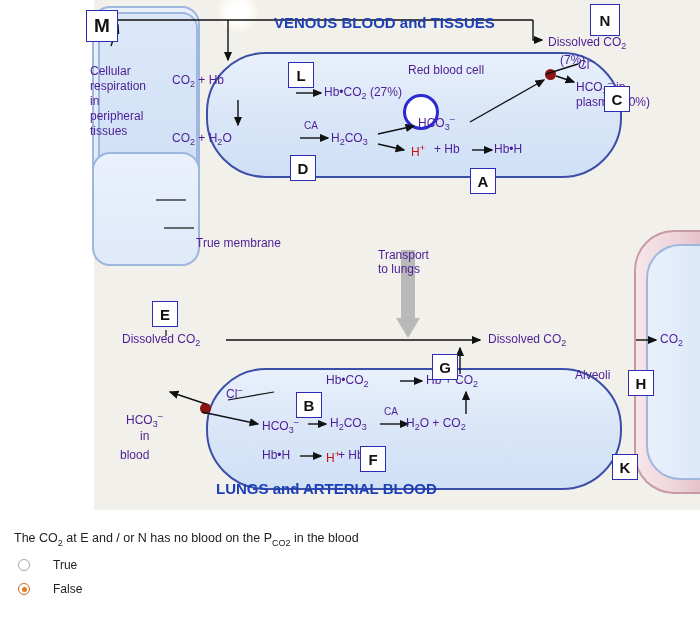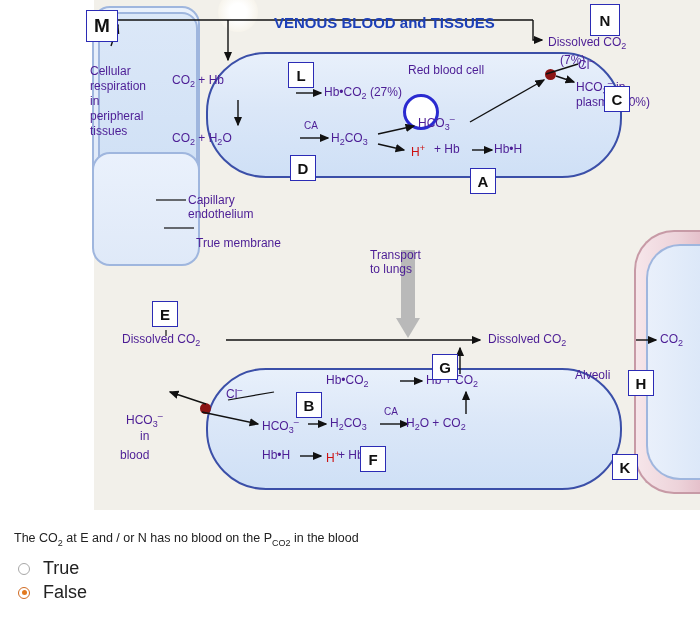--- a/index.html
+++ b/index.html
@@ -32,21 +32,21 @@
     position:absolute;border:2px solid #9fb6de;border-radius:16px;
     background:linear-gradient(180deg,#eaf1fc 0%, #dfe9f8 100%);
   }
   .sun{
     position:absolute;width:40px;height:40px;border-radius:50%;
     background:radial-gradient(circle,#ffffff 30%, #f7f4ec 70%);
   }
   svg.overlay{position:absolute;left:0;top:0;width:622px;height:510px;pointer-events:none;}
   .qtext{position:absolute;left:14px;top:531px;font-size:12.5px;color:#222;}
   .sub{font-size:9px;vertical-align:sub;}
-  .radio-row{position:absolute;display:flex;align-items:center;gap:13px;font-size:18px;color:#222;}
+  .radio-row{position:absolute;display:flex;align-items:center;gap:23px;font-size:12px;color:#222;}
   .radio{
     width:12px;height:12px;border-radius:50%;border:1px solid #a8a8a8;background:#fff;
     display:inline-block;box-sizing:border-box;
   }
   .radio.sel{border:1px solid #d06a22;background:#fff;position:relative;}
   .radio.sel::after{
     content:"";position:absolute;left:2.5px;top:2.5px;width:5px;height:5px;border-radius:50%;
     background:#e2791f;
   }
   .rbc-circle{
@@ -191,24 +191,23 @@
 
   <div class="txt bold" style="left:500px;top:56px;">
     <span>Cl</span><span style="font-size:9px;vertical-align:super;">–</span>
   </div>
 
   <div class="txt bold" style="left:498px;top:78px;">
     <span>HCO</span><span class="sub">3</span><span style="font-size:9px;vertical-align:super;">–</span><span> in</span>
   </div>
   <div class="txt bold" style="left:498px;top:96px;">plasma (70%)</div>
 
-  <div class="txt bold" style="left:110px;top:193px;line-height:1.2;">Capillary<br>endothelium</div>
   <div class="txt bold" style="left:118px;top:237px;">True membrane</div>
 
-  <div class="txt bold" style="left:292px;top:248px;line-height:1.2;">Transport<br>to lungs</div>
+  <div class="txt bold" style="left:300px;top:248px;line-height:1.2;">Transport<br>to lungs</div>
 
   <div class="txt bold" style="left:44px;top:333px;">
     <span>Dissolved CO</span><span class="sub">2</span>
   </div>
 
   <div class="txt bold" style="left:410px;top:333px;">
     <span>Dissolved CO</span><span class="sub">2</span>
   </div>
 
   <div class="txt bold" style="left:582px;top:333px;">
@@ -248,20 +247,21 @@
   </div>
   <div class="txt bold" style="left:62px;top:430px;">in</div>
   <div class="txt bold" style="left:42px;top:449px;">blood</div>
 
   <div class="txt bold" style="left:184px;top:449px;">Hb•H</div>
   <div class="txt bold" style="left:248px;top:449px;color:#c11;">
     <span>H</span><span style="font-size:9px;vertical-align:super;">+</span>
   </div>
   <div class="txt bold" style="left:260px;top:449px;"> + Hb</div>
 
+  <div class="txt blue-title" style="left:138px;top:480px;">LUNGS and ARTERIAL BLOOD</div>
 
   <div class="letterbox" style="left:8px;top:10px;width:30px;height:30px;font-size:19px;border-width:1.8px;">M</div>
   <div class="letterbox" style="left:512px;top:4px;width:28px;height:30px;">N</div>
   <div class="letterbox" style="left:210px;top:62px;">L</div>
   <div class="letterbox" style="left:526px;top:86px;">C</div>
   <div class="letterbox" style="left:212px;top:155px;">D</div>
   <div class="letterbox" style="left:392px;top:168px;">A</div>
   <div class="letterbox" style="left:74px;top:301px;">E</div>
   <div class="letterbox" style="left:354px;top:354px;">G</div>
   <div class="letterbox" style="left:550px;top:370px;">H</div>

